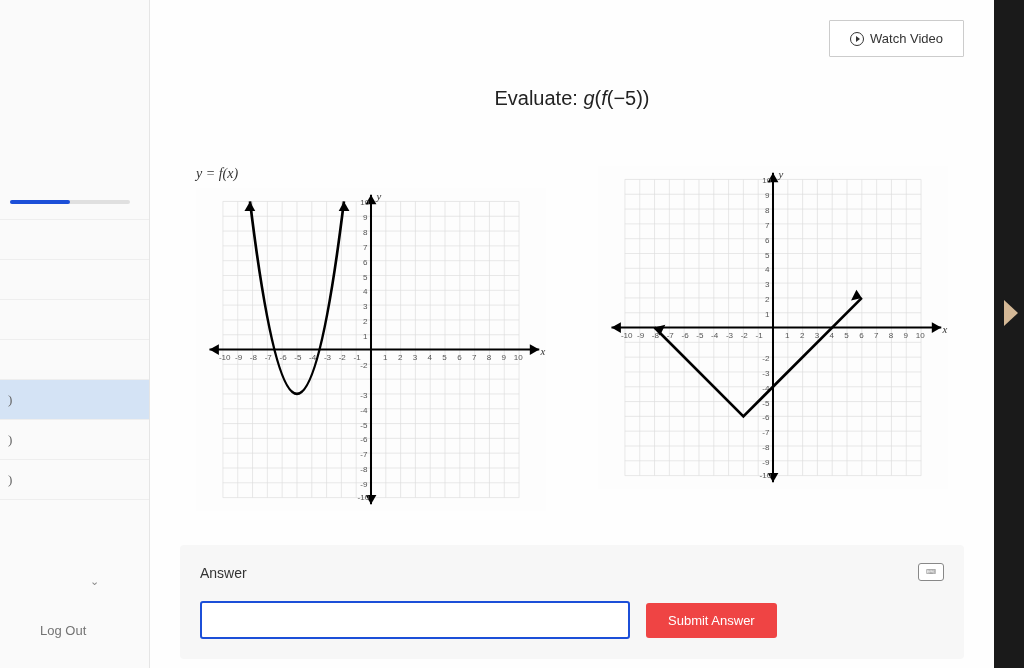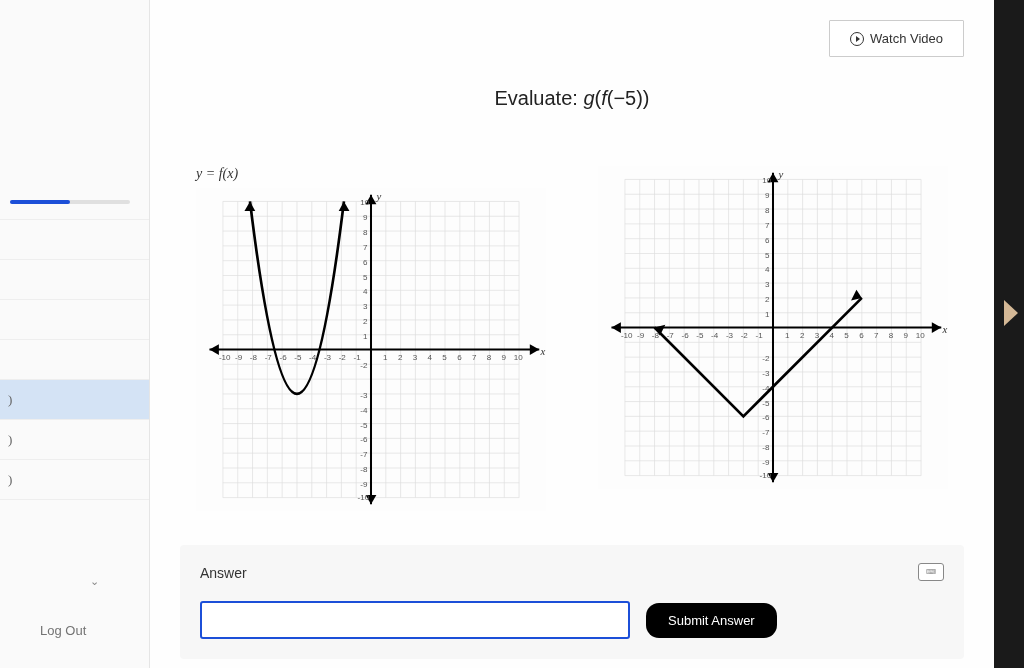--- a/index.html
+++ b/index.html
@@ -159,27 +159,27 @@
       flex: 1;
       max-width: 430px;
       height: 38px;
       border: 2px solid #1c4fd8;
       border-radius: 3px;
       padding: 0 10px;
       font-size: 14px;
       background: #fff;
     }
     .submit-btn {
-      background: #000000;
+      background: #ef4444;
       color: #fff;
       border: none;
       padding: 10px 22px;
       font-size: 13px;
       font-family: Arial, sans-serif;
-      border-radius: 13px;
+      border-radius: 3px;
       cursor: pointer;
     }
     .keyboard-icon {
       position: absolute;
       right: 20px;
       top: 18px;
       width: 26px;
       height: 18px;
       border: 1.5px solid #888;
       border-radius: 3px;

